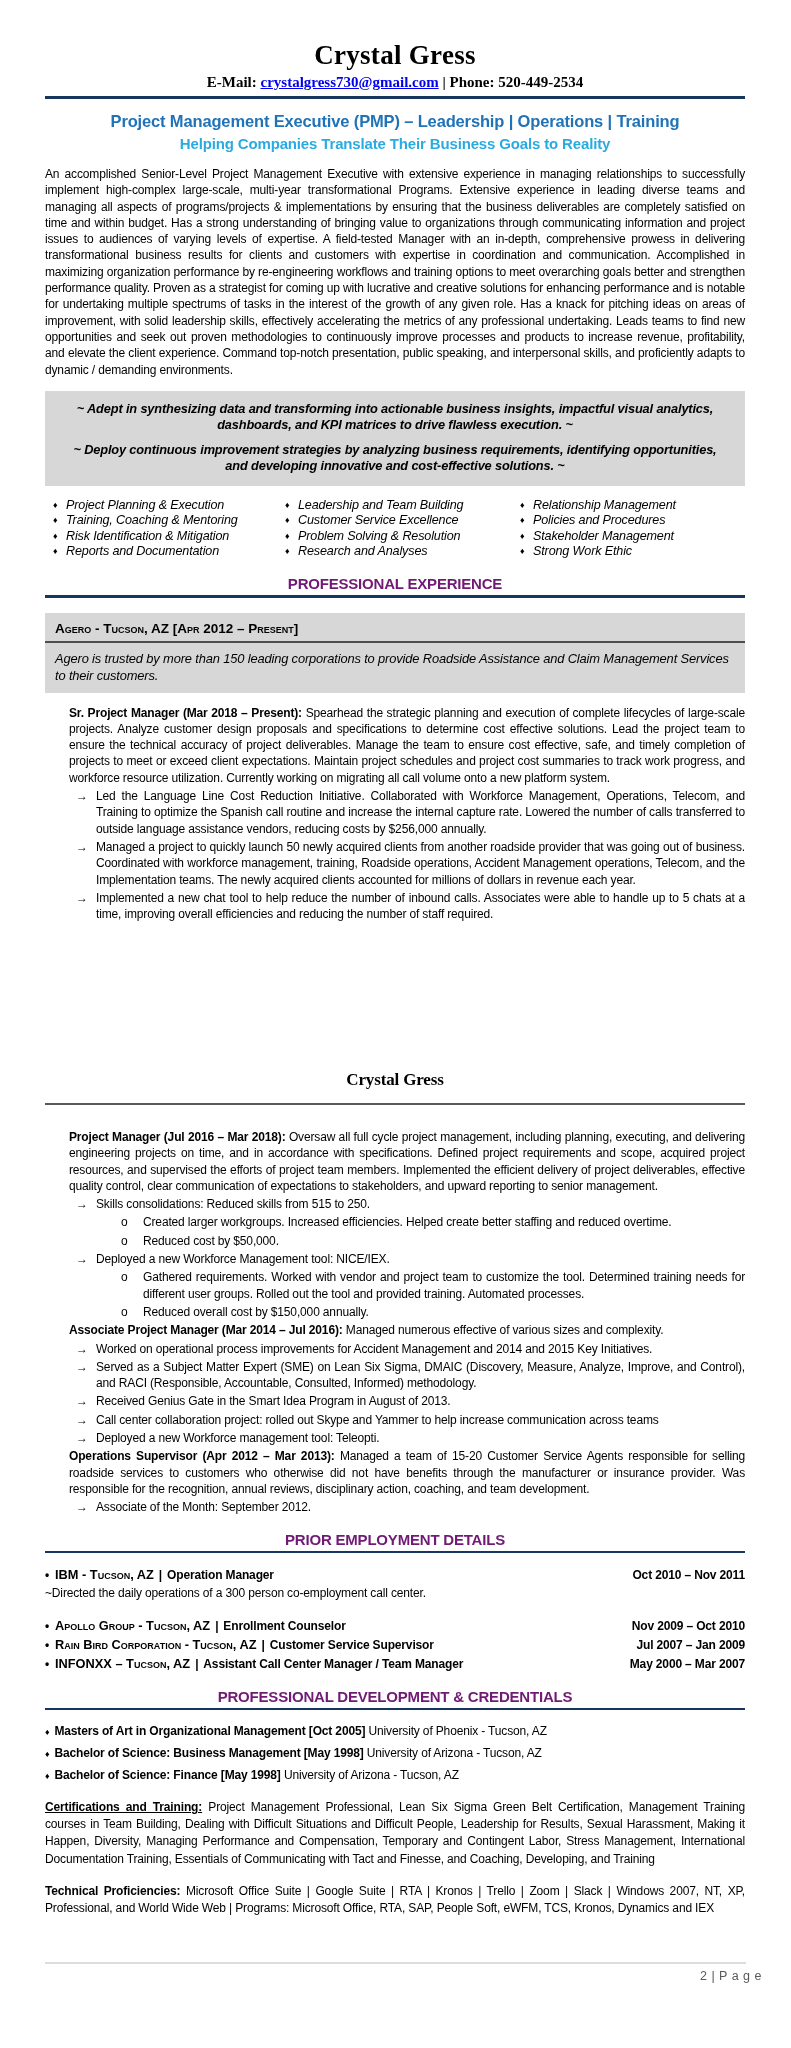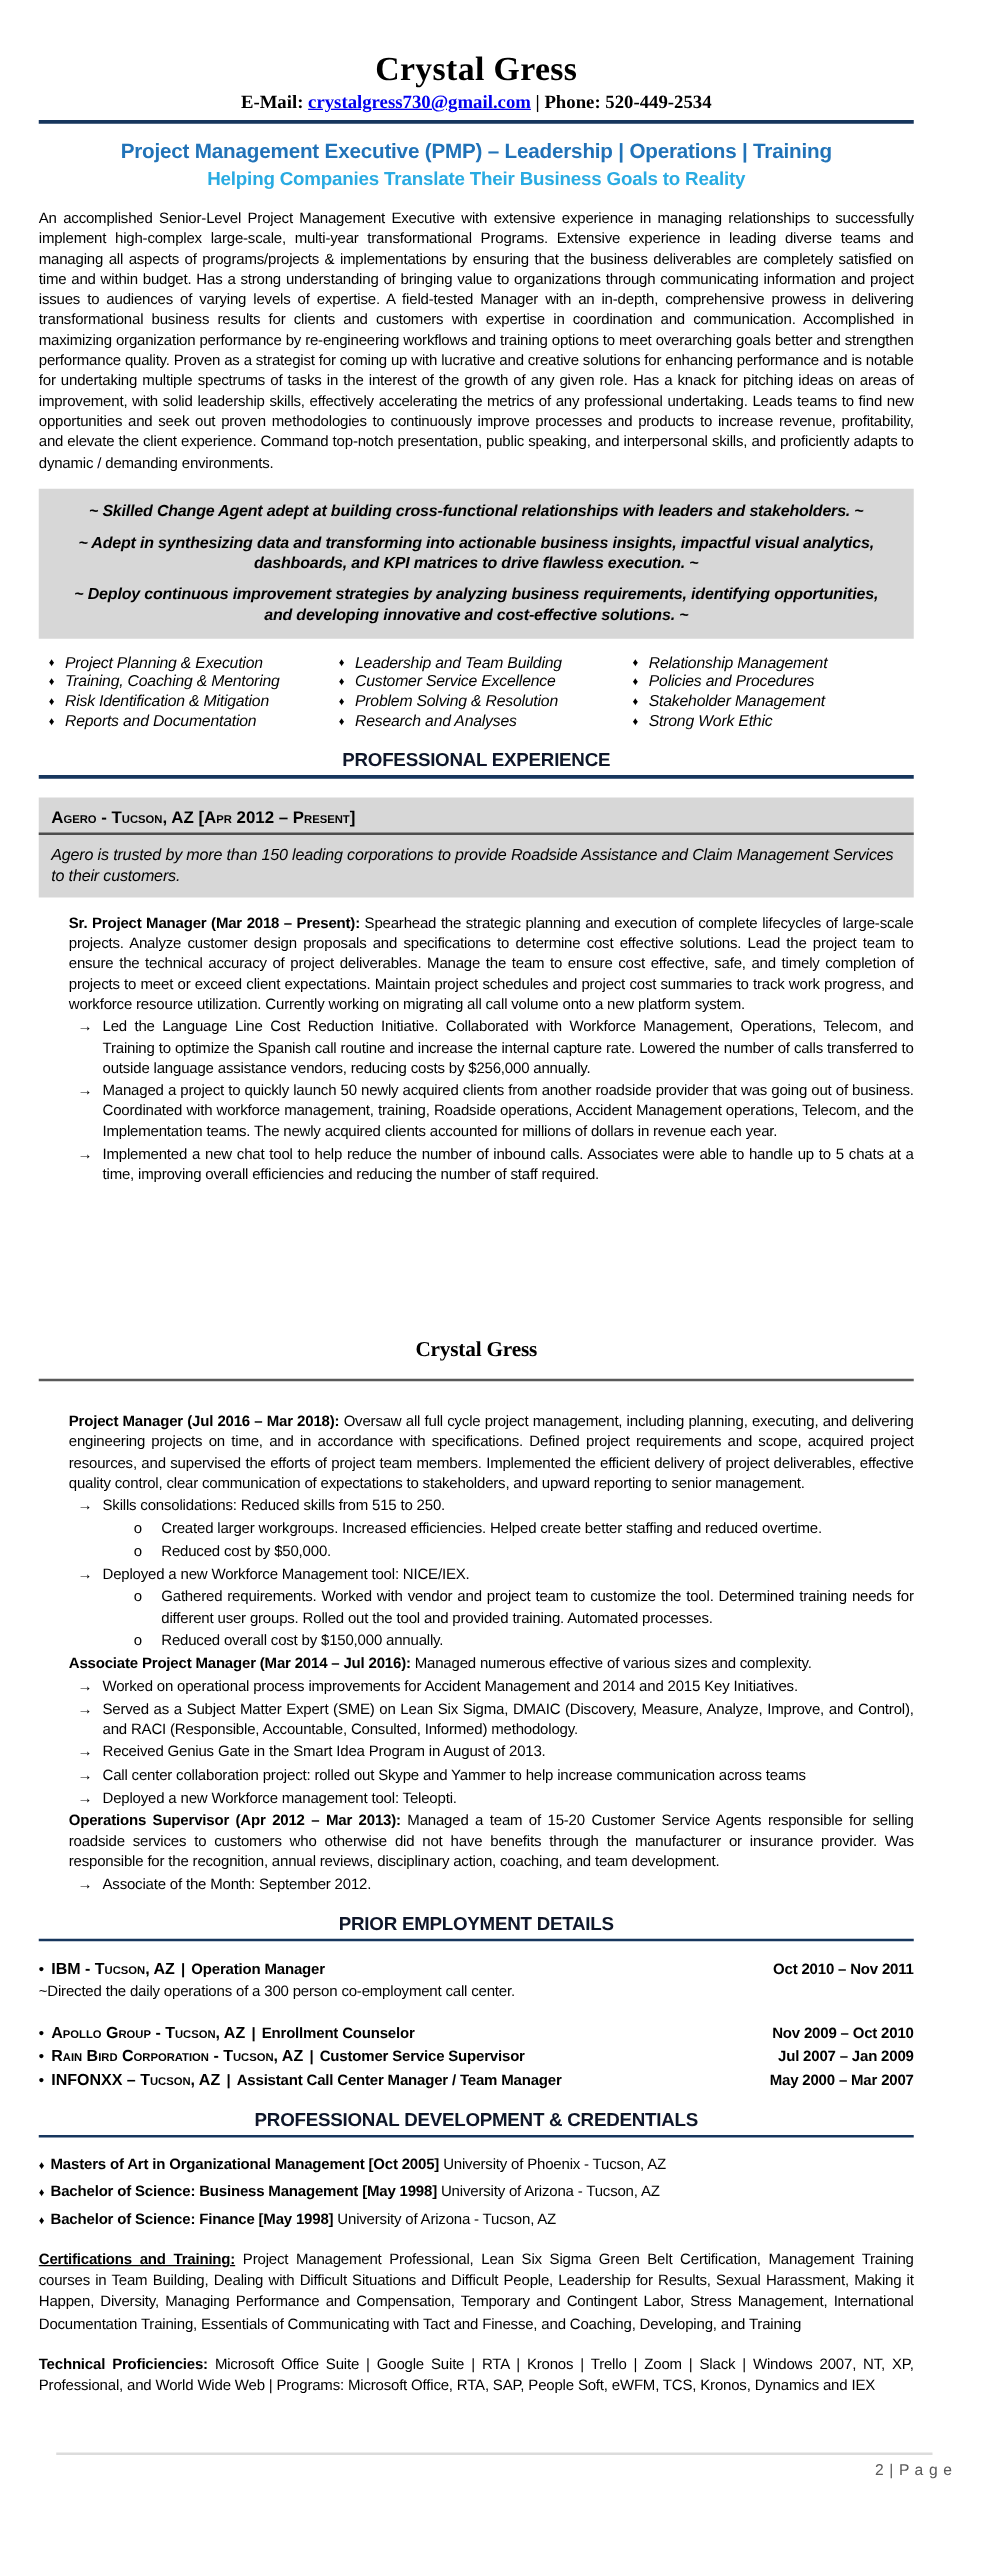--- a/index.html
+++ b/index.html
@@ -2,21 +2,21 @@
 <html><head>
 <meta charset="utf-8">
 <style>
   html,body { margin:0; padding:0; }
   body {
     width:791px; height:2048px; position:relative; overflow:hidden;
     background:#ffffff; color:#000;
     font-family:"Liberation Sans", sans-serif;
     font-size:12px; line-height:16.3px; letter-spacing:-0.15px;
   }
-  .page { position:absolute; left:31px; width:700px; }
+  .page { position:absolute; left:45px; width:700px; }
   .p1 { top:0; }
   .p2 { top:1062px; }
 
   
   .name {
     margin-top:40px; text-align:center;
     font-family:"Liberation Serif", serif; font-weight:bold;
     font-size:27px; line-height:30px; letter-spacing:0.3px;
   }
   .contact {
@@ -38,21 +38,21 @@
   .quote:first-child { margin-top:1px; }
 
   .skills { display:flex; margin-top:12px; font-style:italic; font-size:12.6px; line-height:15.6px; }
   .skills-col { box-sizing:border-box; }
   .skills-col.c1 { width:240px; padding-left:8px; }
   .skills-col.c2 { width:235px; }
   .skills-col.c3 { width:225px; }
   .skill { display:flex; }
   .skill .dmk { width:13px; font-style:normal; font-size:9px; line-height:15.6px; }
 
-  .section-heading { margin-top:15px; text-align:center; font-weight:bold; font-size:15px; line-height:17px; color:#0f172a; letter-spacing:-0.2px; }
+  .section-heading { margin-top:15px; text-align:center; font-weight:bold; font-size:15px; line-height:17px; color:#701a75; letter-spacing:-0.2px; }
 
   .company-box { background:#D7D7D7; margin-top:15px; padding:5px 10px 8px; }
   .company-name { font-weight:bold; font-variant:small-caps; font-size:13.5px; line-height:17px; padding:2px 0 4px; letter-spacing:0; }
   .company-divider { height:2px; background:#4d4d4d; margin:0 -10px; }
   .company-blurb { margin:7px 0 0 0; font-style:italic; font-size:12.9px; line-height:17.5px; }
 
   .role-para { margin:12px 0 0 24px; text-align:justify; }
   .role-title { font-weight:bold; }
 
   .abullet { display:flex; margin:2px 0 0 31px; }
@@ -105,21 +105,20 @@
   </div>
 
   <div class="rule-navy"></div>
 
   <div class="title1">Project Management Executive (PMP) – Leadership | Operations | Training</div>
   <div class="title2">Helping Companies Translate Their Business Goals to Reality</div>
 
   <p class="para">An accomplished Senior-Level Project Management Executive with extensive experience in managing relationships to successfully implement high-complex large-scale, multi-year transformational Programs. Extensive experience in leading diverse teams and managing all aspects of programs/projects &amp; implementations by ensuring that the business deliverables are completely satisfied on time and within budget. Has a strong understanding of bringing value to organizations through communicating information and project issues to audiences of varying levels of expertise. A field-tested Manager with an in-depth, comprehensive prowess in delivering transformational business results for clients and customers with expertise in coordination and communication. Accomplished in maximizing organization performance by re-engineering workflows and training options to meet overarching goals better and strengthen performance quality. Proven as a strategist for coming up with lucrative and creative solutions for enhancing performance and is notable for undertaking multiple spectrums of tasks in the interest of the growth of any given role. Has a knack for pitching ideas on areas of improvement, with solid leadership skills, effectively accelerating the metrics of any professional undertaking. Leads teams to find new opportunities and seek out proven methodologies to continuously improve processes and products to increase revenue, profitability, and elevate the client experience. Command top-notch presentation, public speaking, and interpersonal skills, and proficiently adapts to dynamic / demanding environments.</p>
 
   <div class="quote-box">
-    <p class="quote">~ Skilled Change Agent adept at building cross-functional relationships with leaders and stakeholders. ~</p>
     <p class="quote">~ Adept in synthesizing data and transforming into actionable business insights, impactful visual analytics, dashboards, and KPI matrices to drive flawless execution. ~</p>
     <p class="quote">~ Deploy continuous improvement strategies by analyzing business requirements, identifying opportunities, and developing innovative and cost-effective solutions. ~</p>
   </div>
 
   <div class="skills">
     <div class="skills-col c1">
       <div class="skill">
           <span class="dmk">♦</span>
           <span>Project Planning &amp; Execution</span>
         </div>

